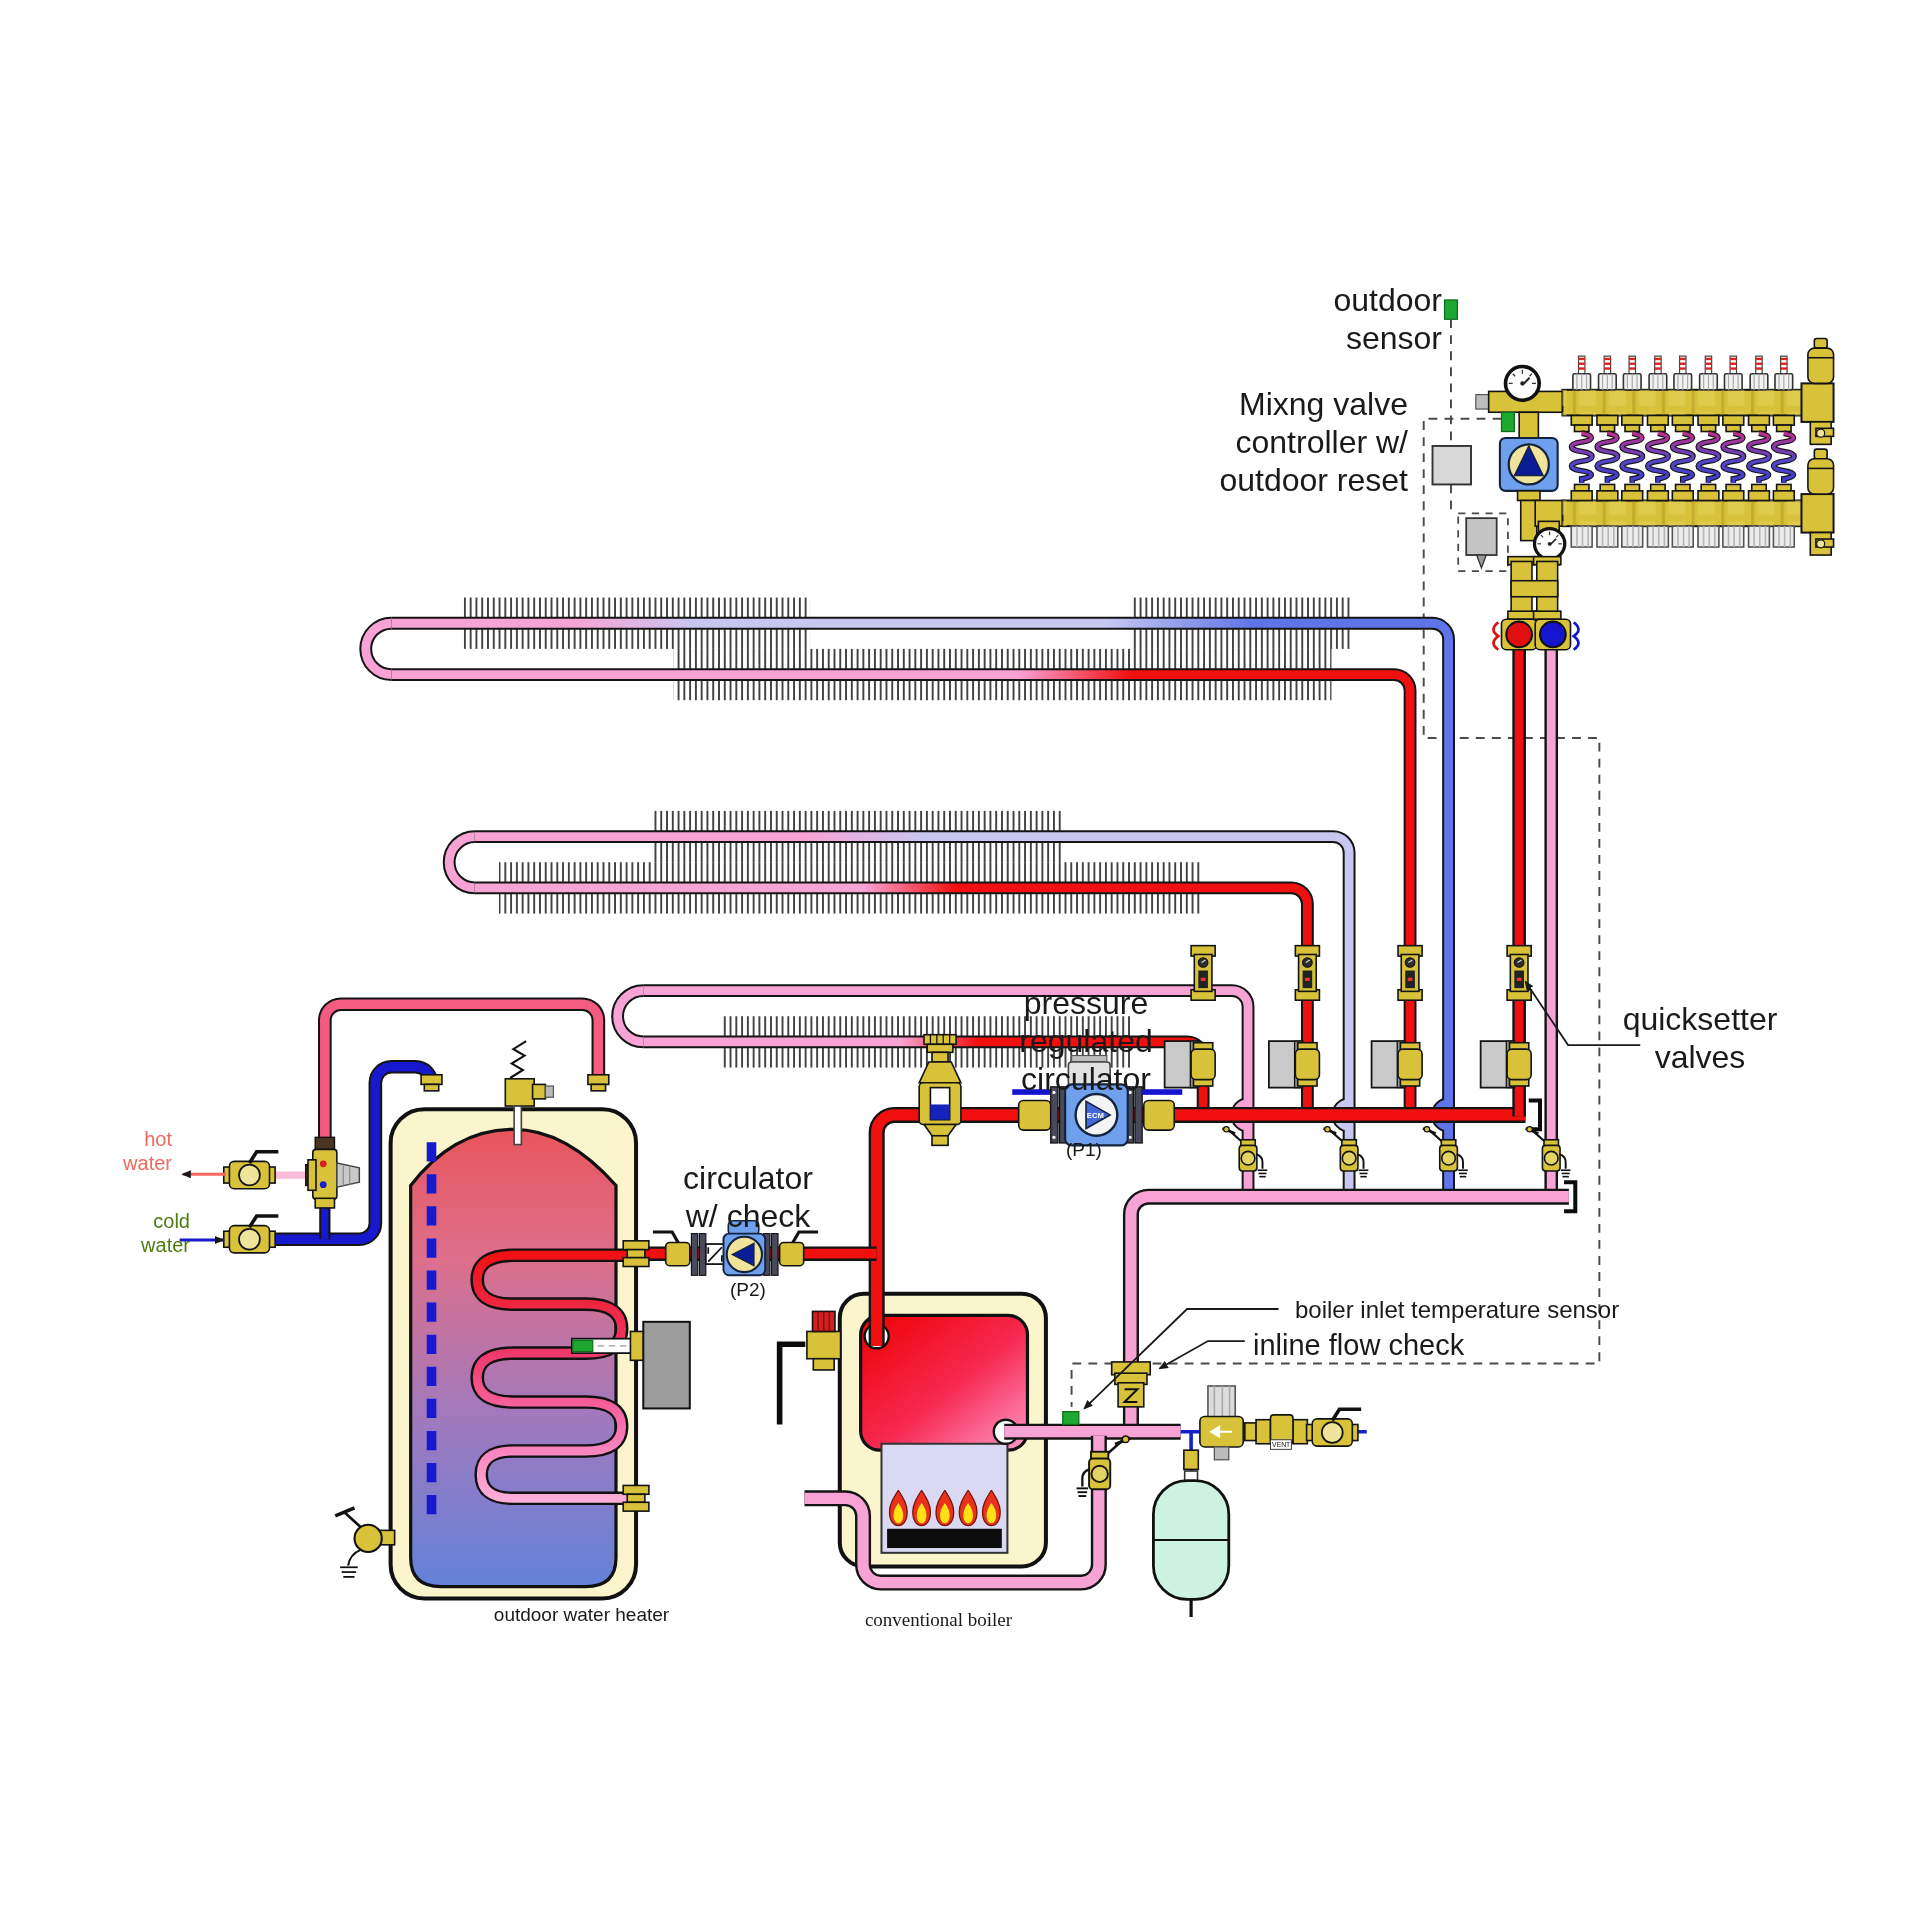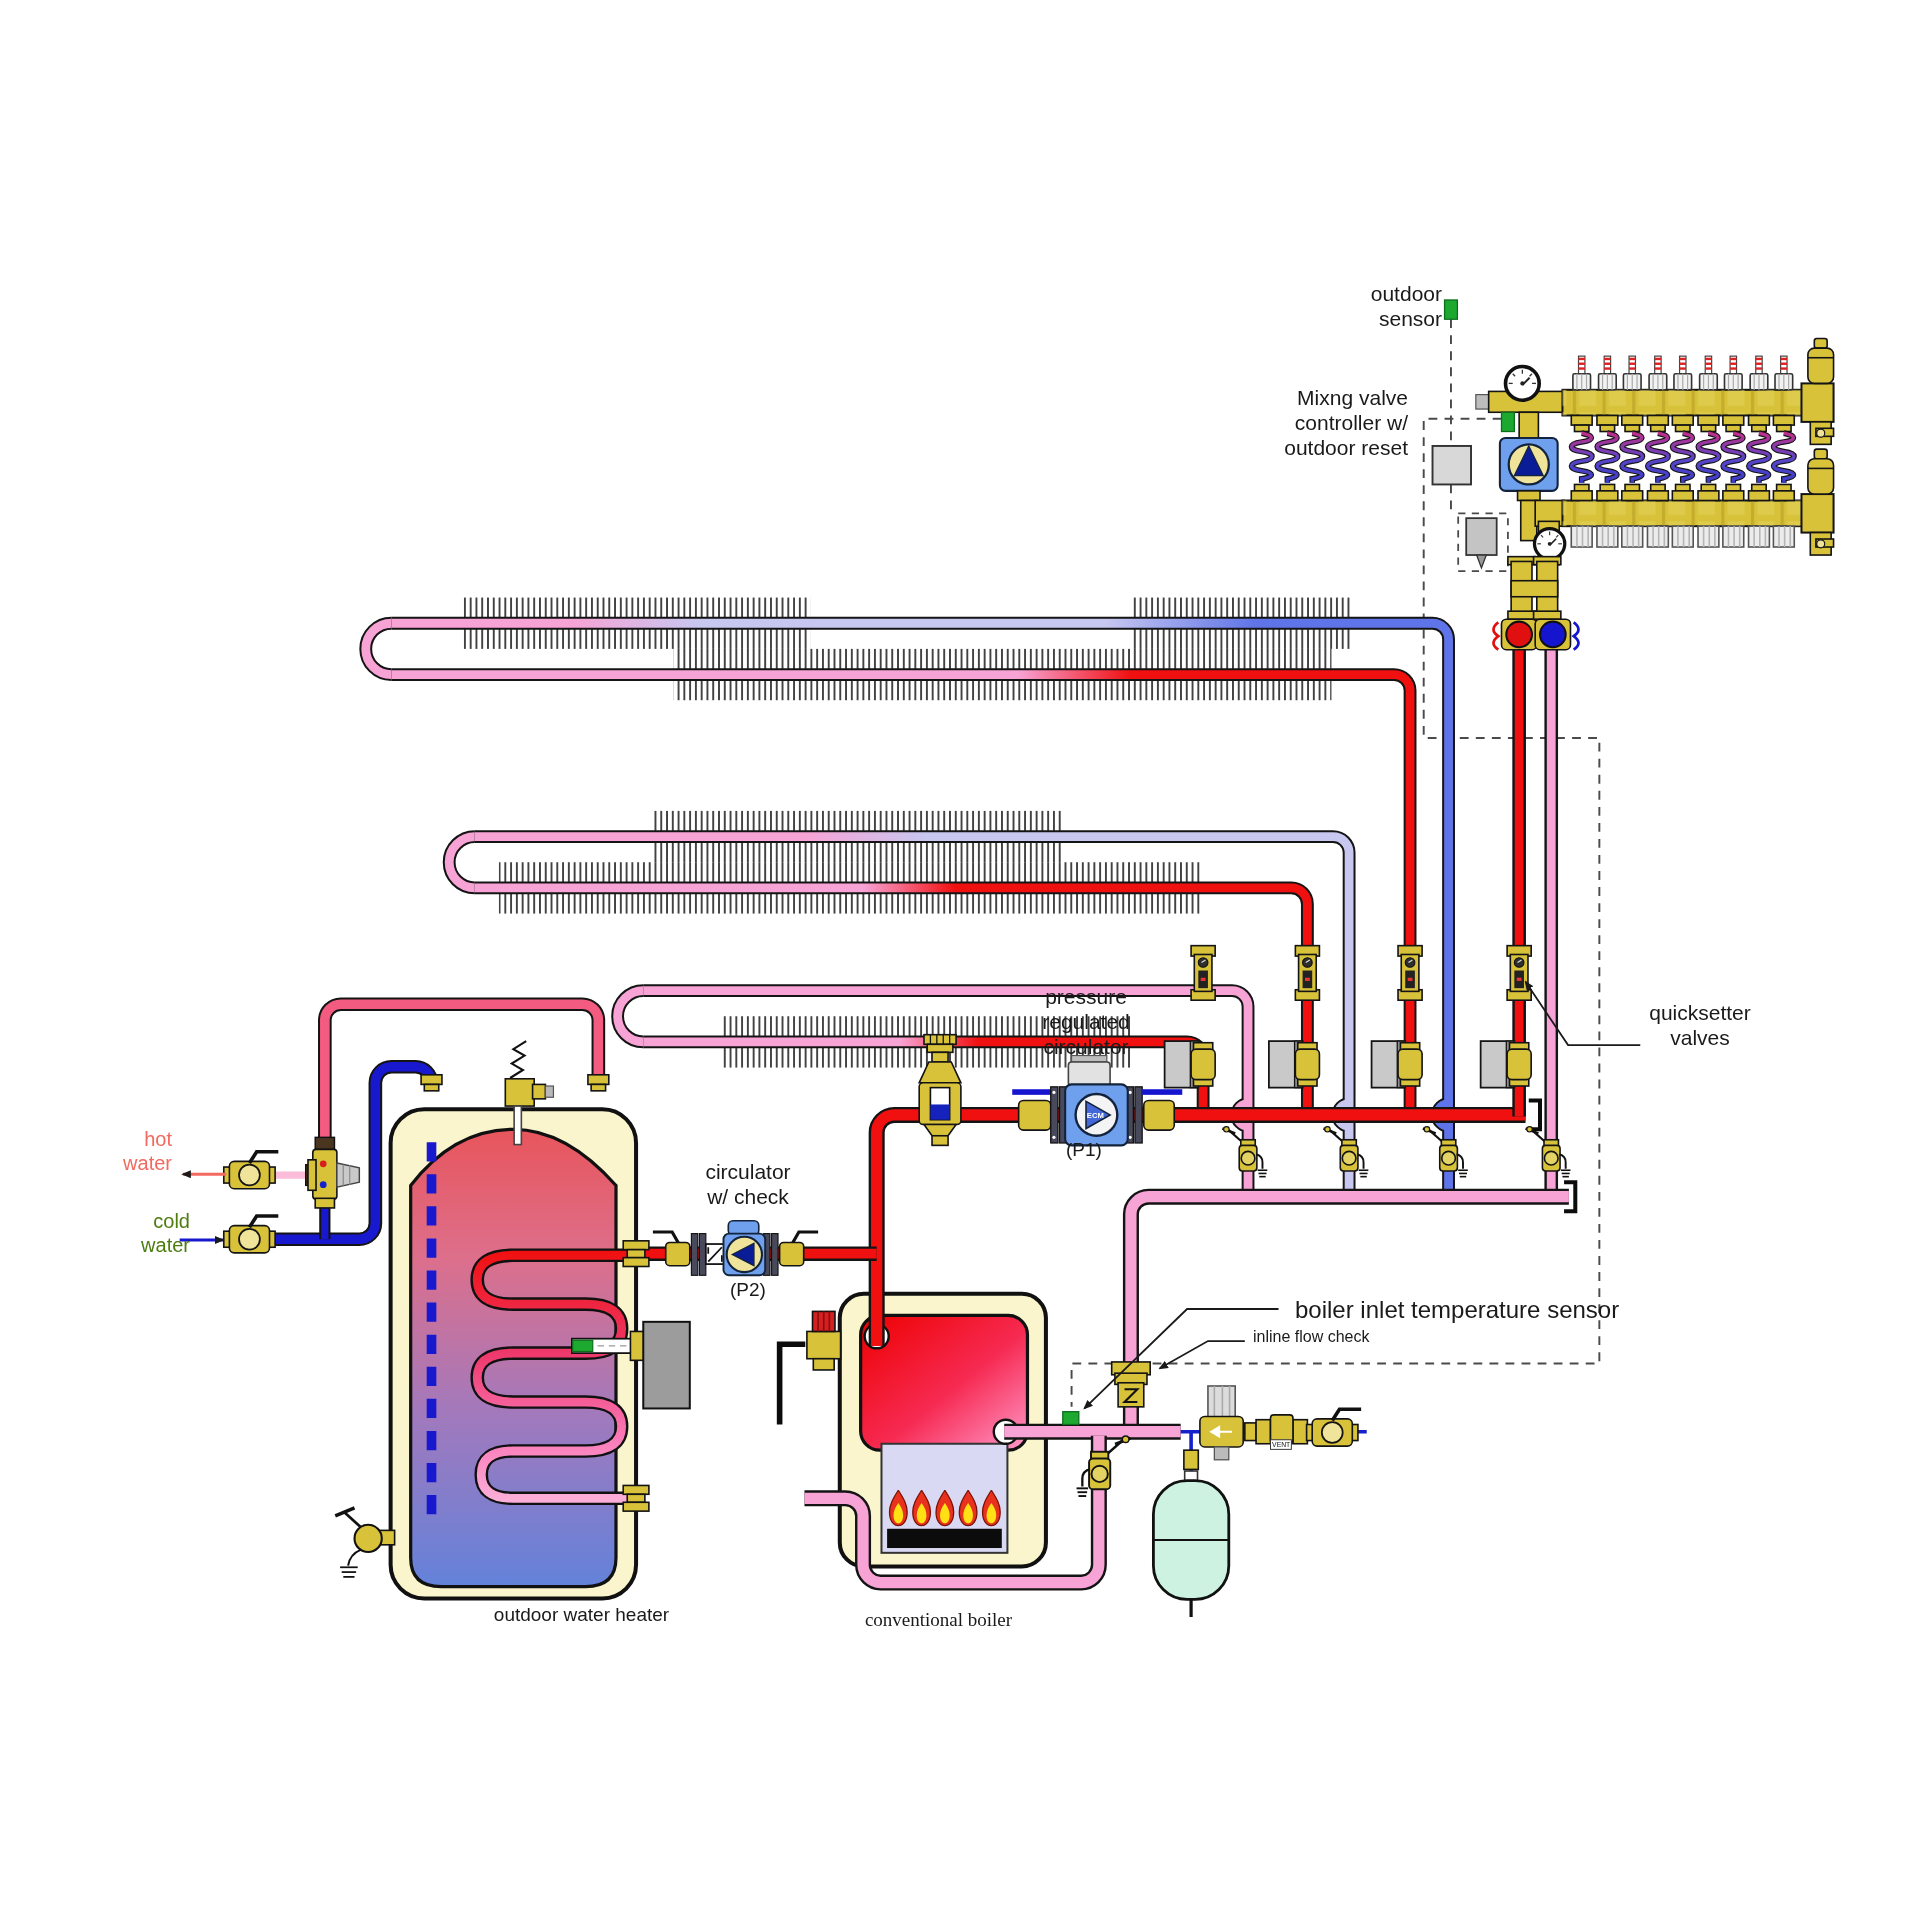--- a/index.html
+++ b/index.html
@@ -2,21 +2,21 @@
 <html style="font-size:13px"><head>
 <meta charset="utf-8">
 <style>
   html,body{margin:0;padding:0;background:#fff;}
   .stage{position:relative;width:1925px;height:1925px;background:#ffffff;overflow:hidden;
          font-family:"Liberation Sans", sans-serif;}
   .stage svg{position:absolute;left:0;top:0;}
   .lbl{position:absolute;white-space:pre-line;color:#1a1a1a;line-height:1.18;
        font-family:"Liberation Sans", sans-serif;}
   .c{text-align:center;} .r{text-align:right;} .l{text-align:left;}
-  .f31{font-size:21px;} .f34{font-size:20px;} .f36{font-size:19px;}
+  .f31{font-size:32px;} .f34{font-size:20px;} .f36{font-size:19px;}
   .hot{color:#f4695f;} .cold{color:#4d7c0f;}
   .o{fill:none;stroke:#141414;}
   .p{fill:none;}
   .brass{fill:#d8c23a;stroke:#141414;stroke-width:2.5;}
   .brassT{fill:#d8c23a;stroke:#141414;stroke-width:2;}
   .dash{fill:none;stroke:#4a4a4a;stroke-width:2.4;stroke-dasharray:11 9;}
   .lead{fill:none;stroke:#1a1a1a;stroke-width:2.2;}
 </style>
 </head>
 <body>
@@ -577,15 +577,15 @@
 <div class="lbl c f31" style="left:652px;top:1160px;width:192px;">circulator
 w/ check</div>
 <div class="lbl c f36" style="left:684px;top:1279px;width:128px;">(P2)</div>
 <div class="lbl r f34 hot" style="left:44px;top:1128px;width:128px;">hot
 water</div>
 <div class="lbl r f34 cold" style="left:62px;top:1210px;width:128px;">cold
 water</div>
 <div class="lbl c f36" style="left:381px;top:1604px;width:401px;">outdoor water heater</div>
 <div class="lbl c f36" style="left:738px;top:1609px;width:401px;font-family:Liberation Serif, serif;">conventional boiler</div>
 <div class="lbl l" style="left:1287px;top:1296px;width:353px;font-size:24px;margin-left:8px;">boiler inlet temperature sensor</div>
-<div class="lbl l" style="left:1253px;top:1328px;width:241px;font-size:16px;">inline flow check</div>
+<div class="lbl l" style="left:1253px;top:1328px;width:241px;font-size:29px;">inline flow check</div>
 </div>
 
 
 </body></html>

